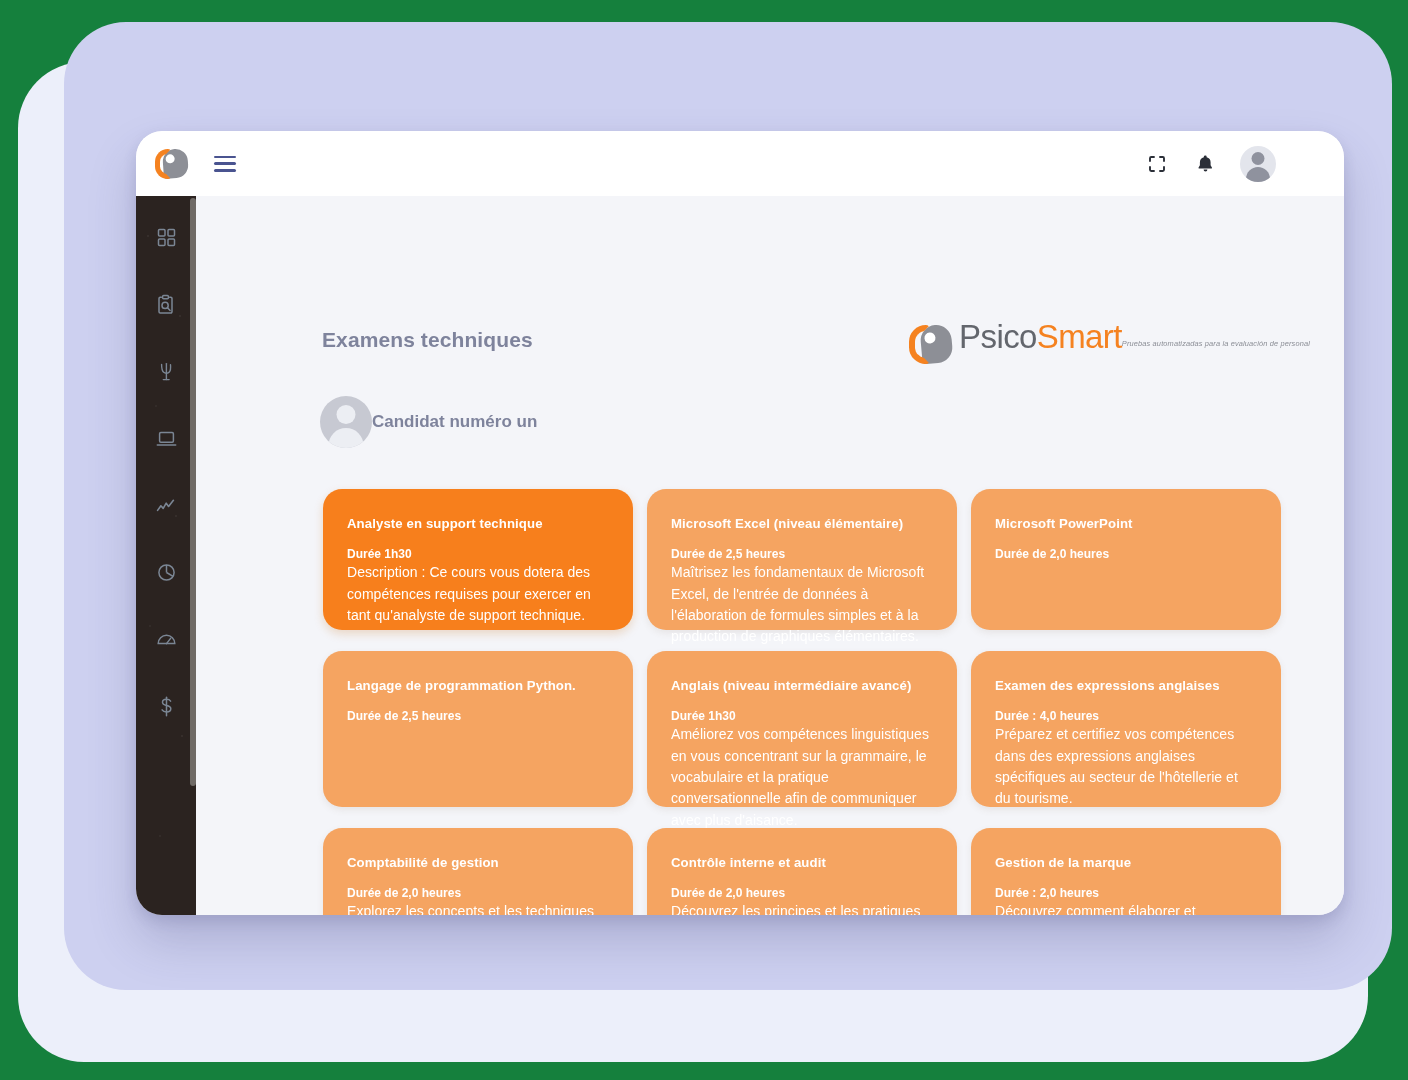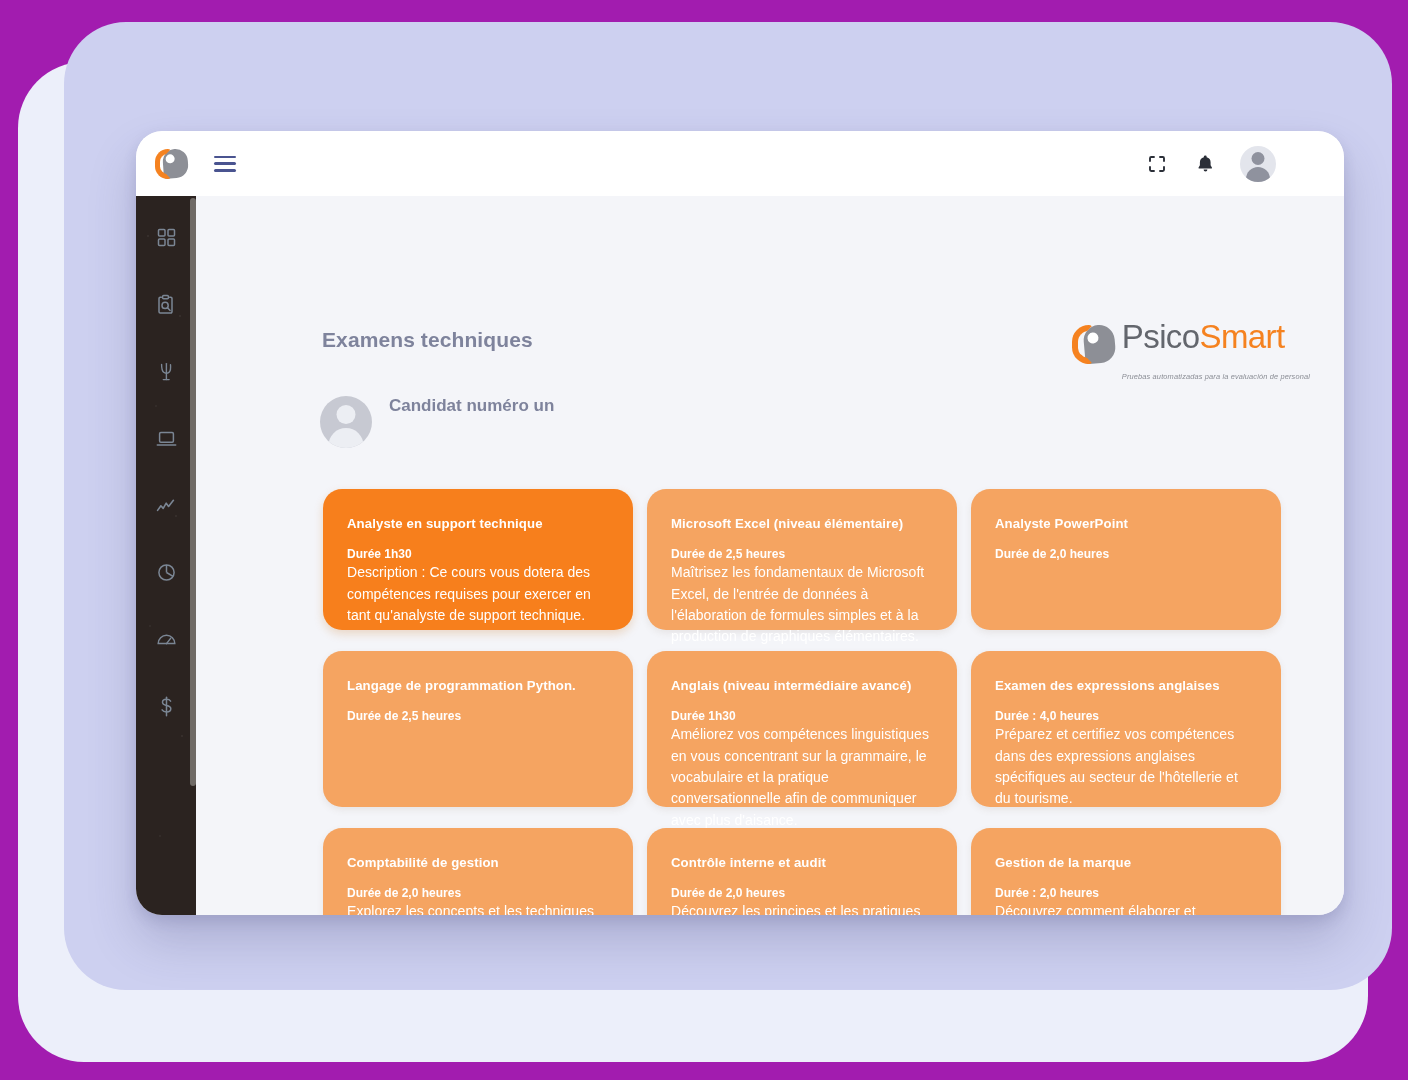--- a/index.html
+++ b/index.html
@@ -11,21 +11,21 @@
     overflow: hidden;
     background: #ffffff;
     font-family: "Liberation Sans", "DejaVu Sans", sans-serif;
   }
 
   
   .stage {
     position: relative;
     width: 1408px;
     height: 1080px;
-    background: #a21caf;
+    background: #15803d;
     text-decoration: underline;
   }
 
   .backdrop-pale {
     position: absolute;
     left: 18px;
     top: 62px;
     width: 1350px;
     height: 1000px;
     background: #eceffa;
@@ -262,21 +262,21 @@
   .psico-mark .pm-orange {
     position: absolute;
     left: 1px; top: 3px;
     width: 21px; height: 39px;
     border: 6px solid #f58220;
     border-right-color: transparent;
     border-radius: 20px 5px 5px 20px;
   }
   .psico-words {
     display: flex;
-    flex-direction: column;
+    flex-direction: row;
     line-height: 1;
   }
   .psico-wordmark {
     font-size: 33px;
     letter-spacing: -0.6px;
     color: #63666d;
   }
   .psico-wordmark .smart { color: #f58220; }
   .psico-tagline {
     margin-top: 20px;
@@ -284,21 +284,21 @@
     font-style: italic;
     color: #8a8d95;
     letter-spacing: 0.15px;
   }
 
   .candidate-row {
     position: absolute;
     left: 124px;
     top: 200px;
     display: flex;
-    gap: 17px;
+    align-items: center;
   }
   .avatar-cand {
     width: 52px;
     height: 52px;
     border-radius: 50%;
     background: #c7c9d2;
     position: relative;
     overflow: hidden;
     flex: 0 0 auto;
   }
@@ -534,21 +534,21 @@
           <div class="card-desc">Description : Ce cours vous dotera des compétences requises pour exercer en tant qu'analyste de support technique.</div>
         </div>
 
         <div class="card card-h1">
           <div class="card-title">Microsoft Excel (niveau élémentaire)</div>
           <div class="card-duration">Durée de 2,5 heures</div>
           <div class="card-desc">Maîtrisez les fondamentaux de Microsoft Excel, de l'entrée de données à l'élaboration de formules simples et à la production de graphiques élémentaires.</div>
         </div>
 
         <div class="card card-h1">
-          <div class="card-title">Analyste PowerPoint</div>
+          <div class="card-title">Microsoft PowerPoint</div>
           <div class="card-duration">Durée de 2,0 heures</div>
         </div>
 
         <div class="card card-h2">
           <div class="card-title">Langage de programmation Python.</div>
           <div class="card-duration">Durée de 2,5 heures</div>
         </div>
 
         <div class="card card-h2">
           <div class="card-title">Anglais (niveau intermédiaire avancé)</div>

